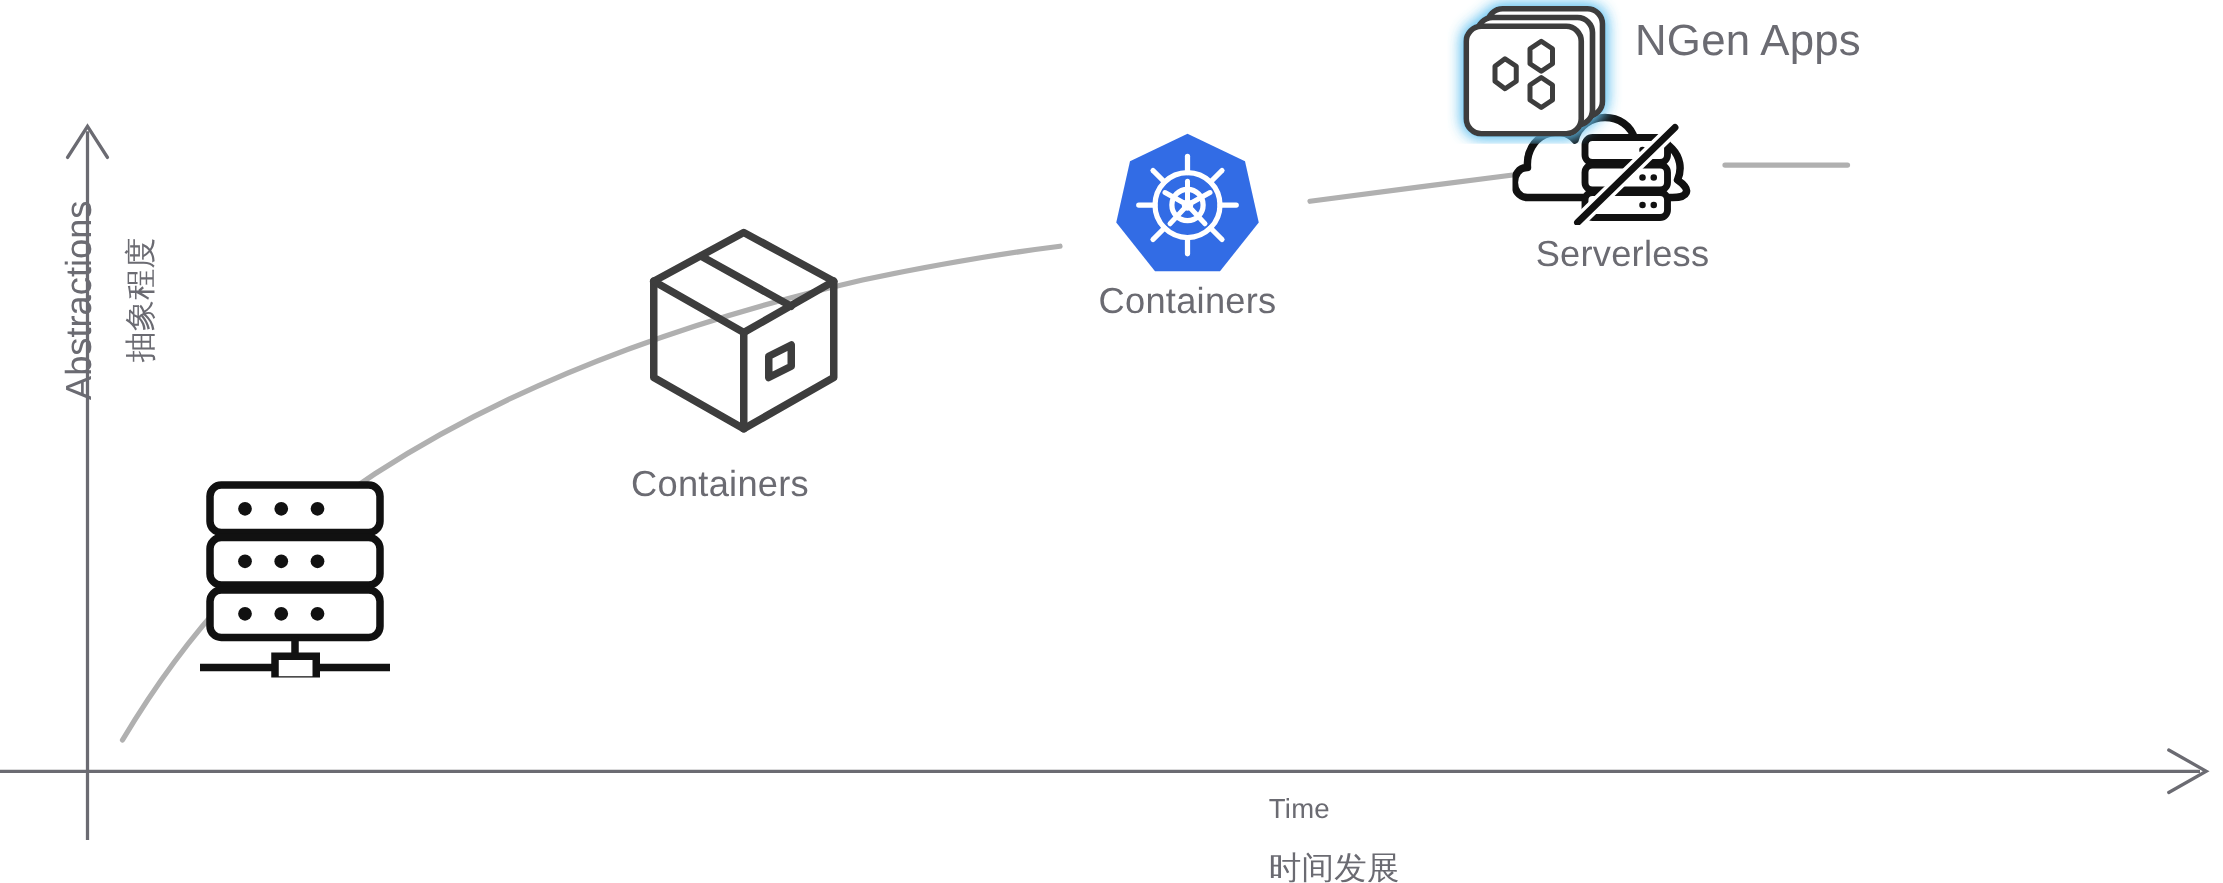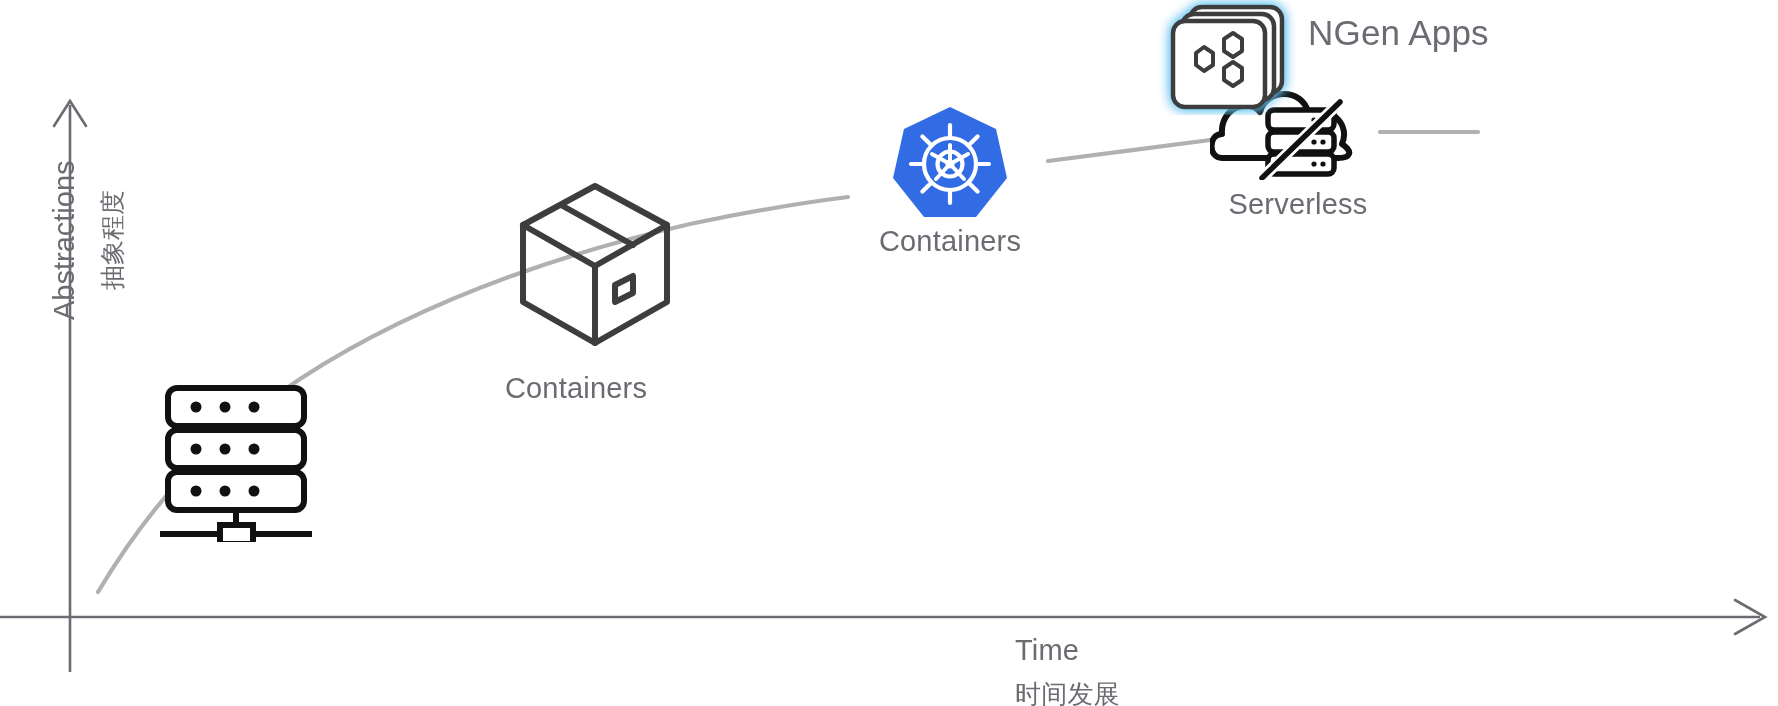--- a/index.html
+++ b/index.html
@@ -21,21 +21,21 @@
   #stage svg.layer {
     position: absolute;
     top: 0;
     left: 0;
     width: 1778px;
     height: 706px;
   }
   .axis-label {
     position: absolute;
     color: #6b6b72;
-    font-size: 29px;
+    font-size: 22px;
     font-weight: 400;
     white-space: nowrap;
     letter-spacing: 0.2px;
   }
   .axis-label.cjk {
     font-size: 26px;
   }
   .v-label {
     position: absolute;
     color: #6b6b72;

